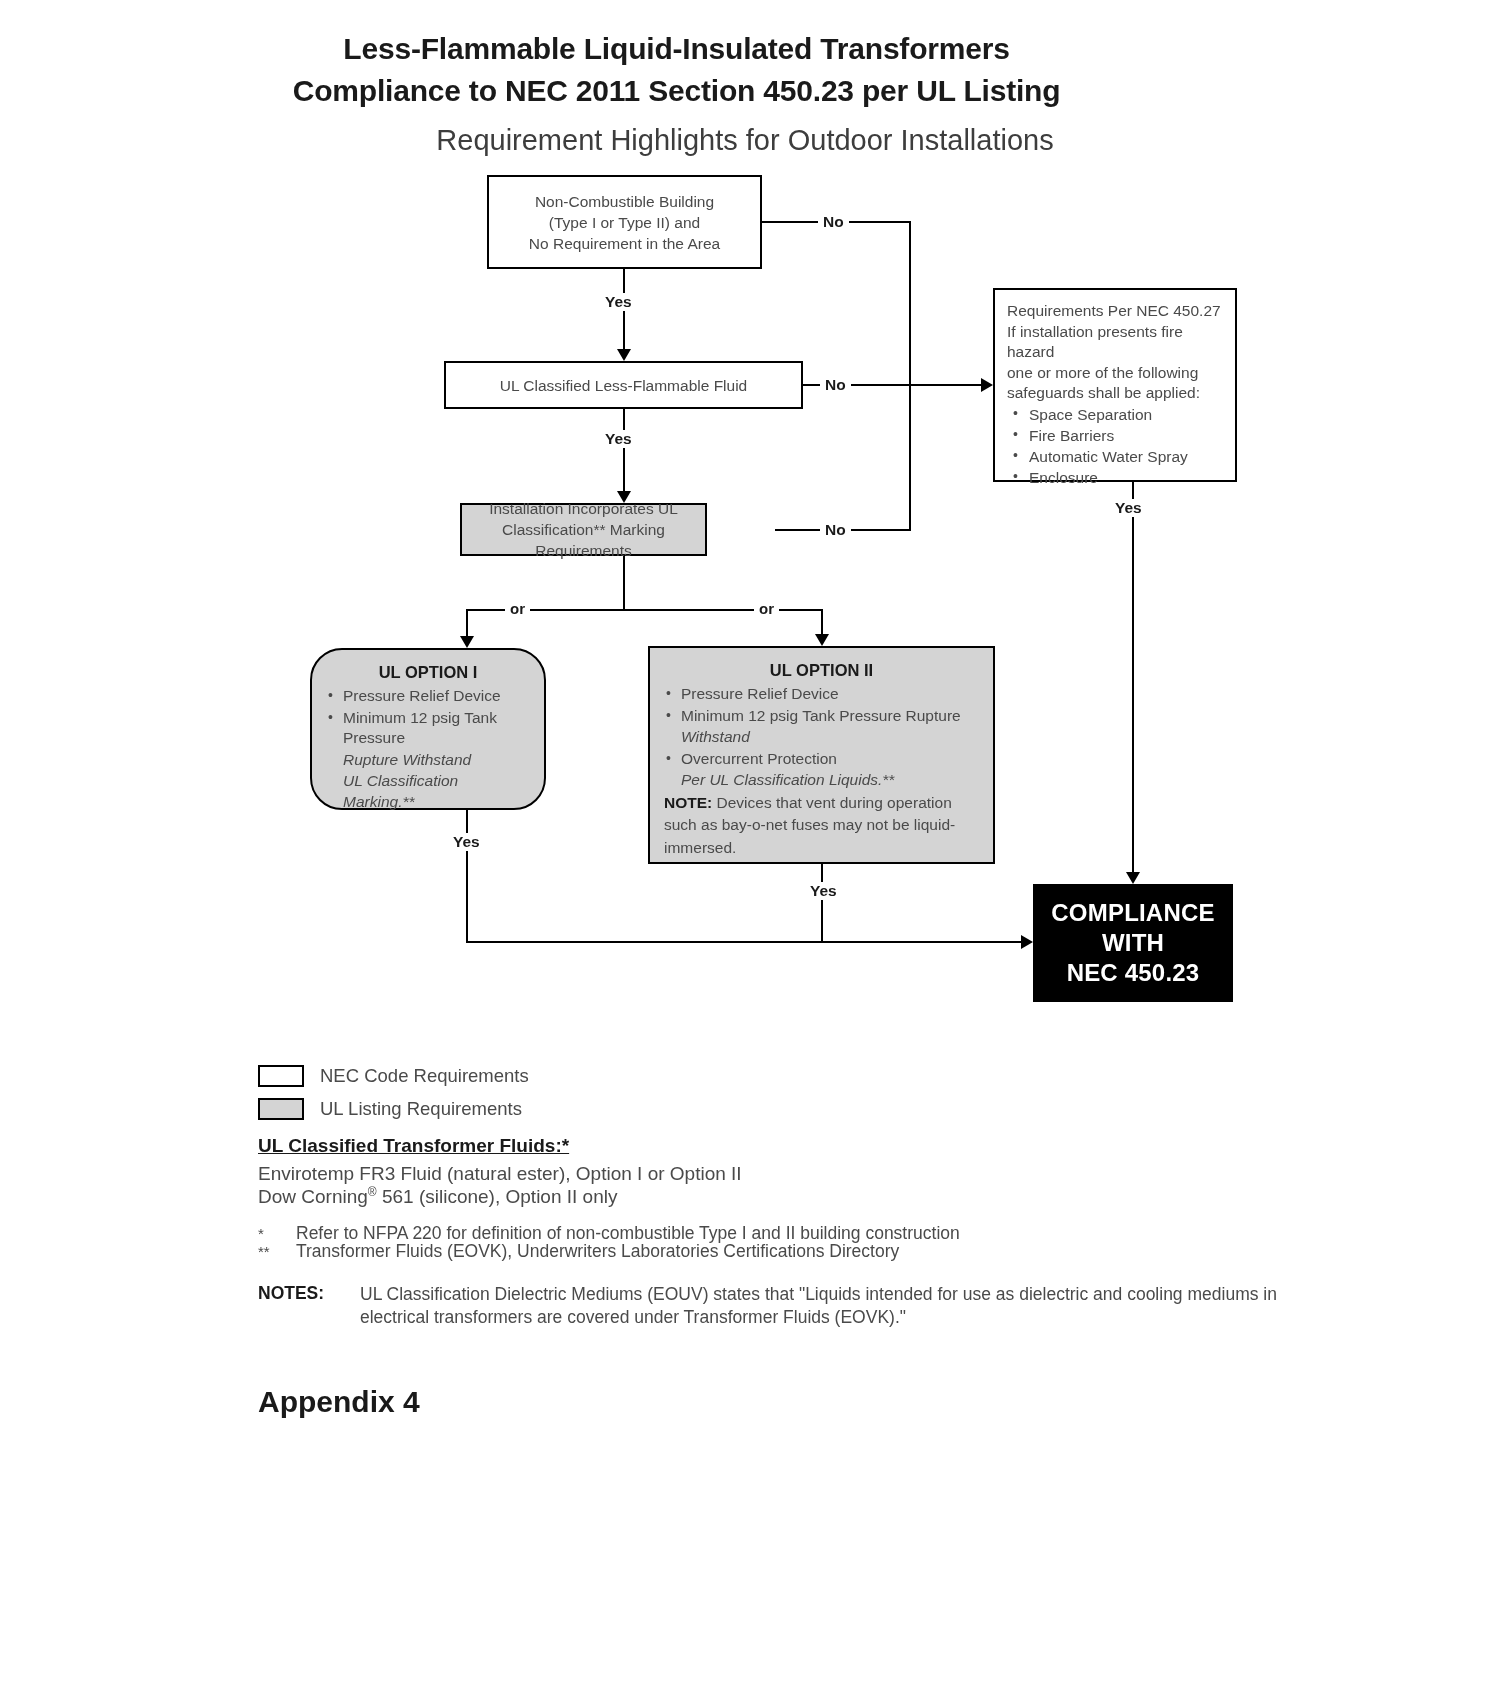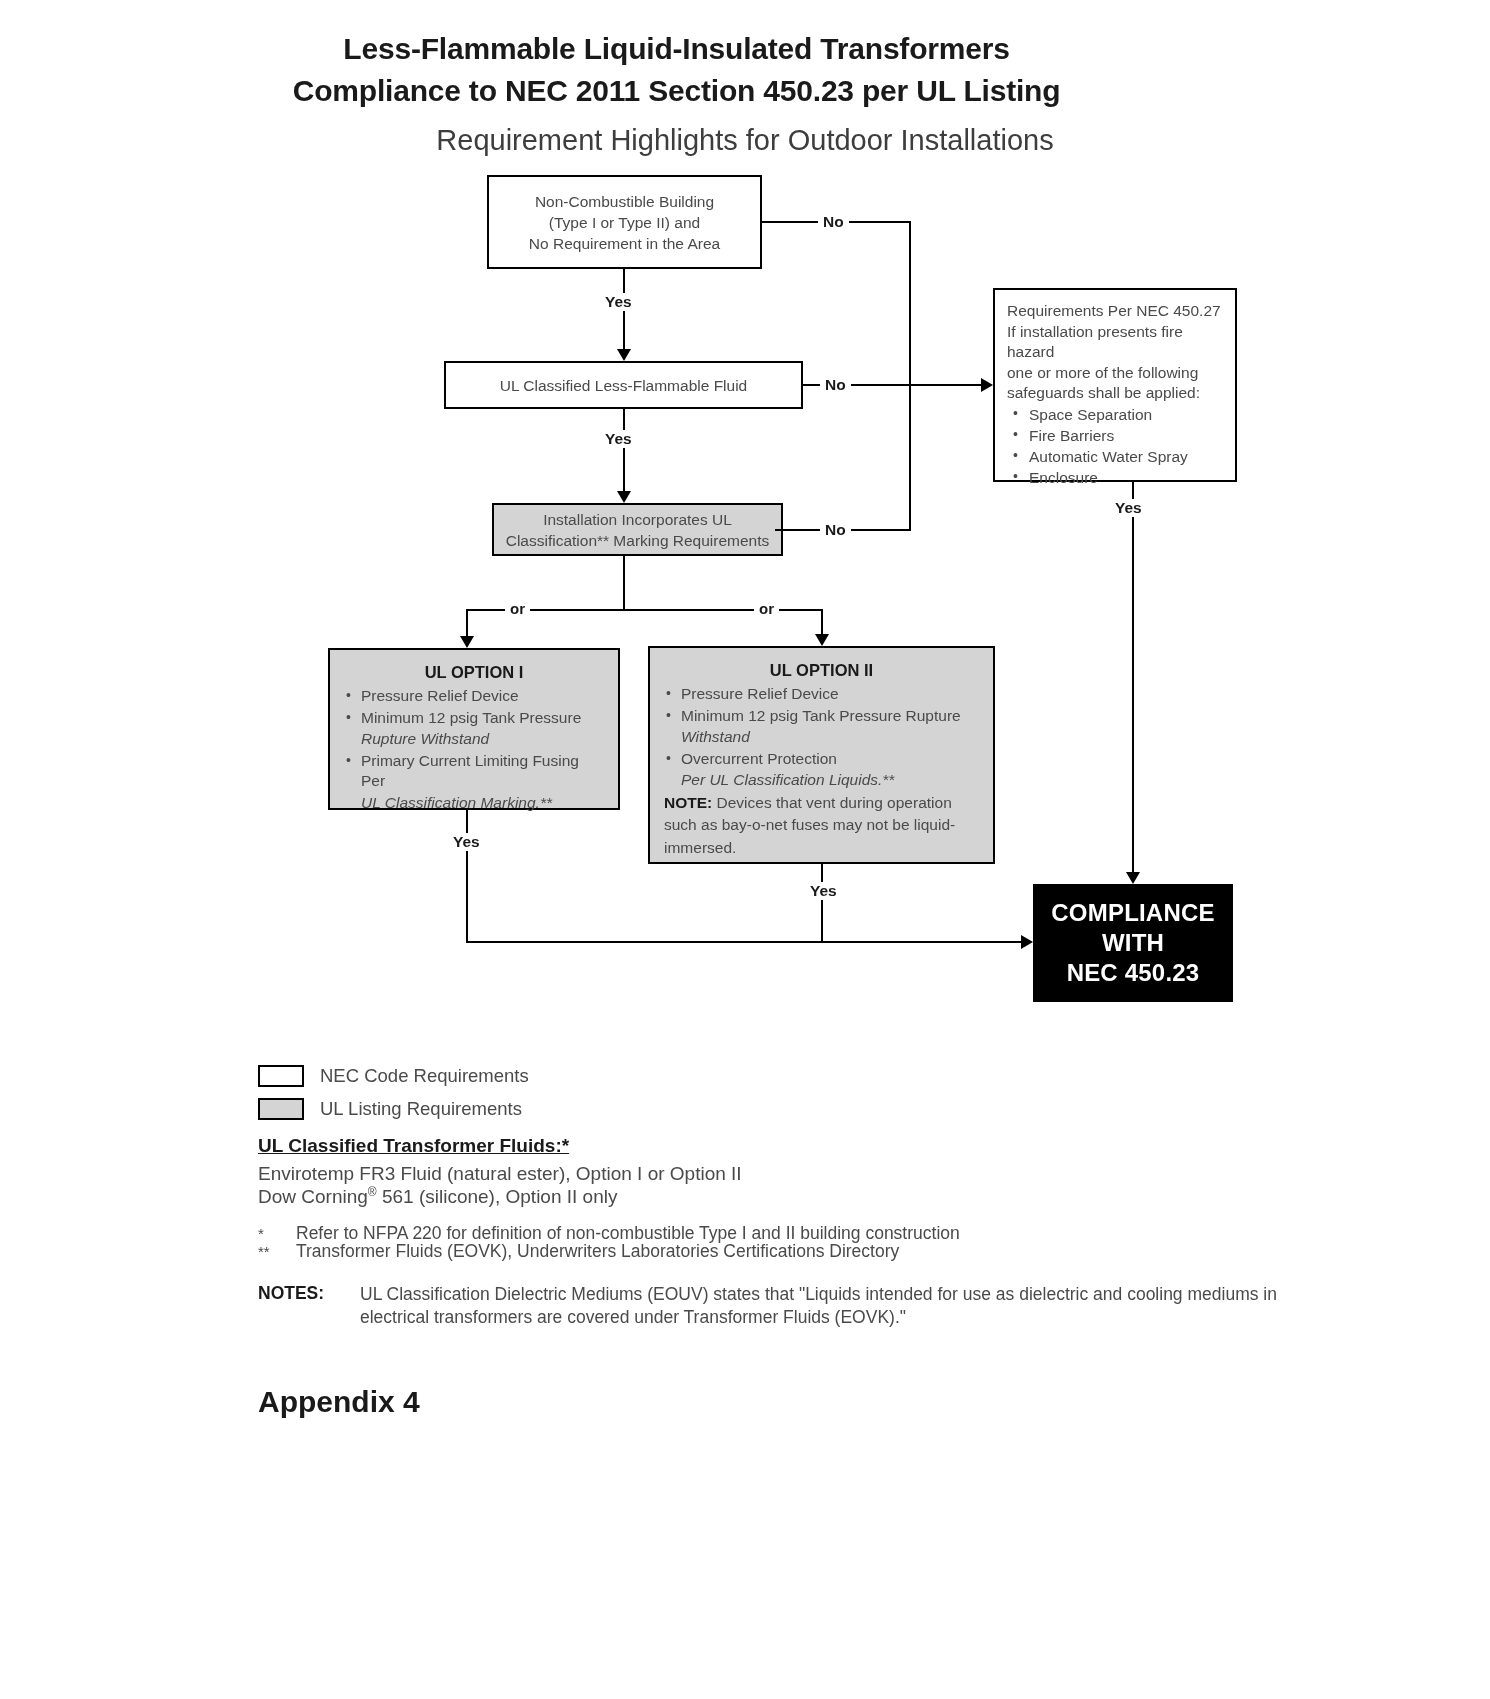--- a/index.html
+++ b/index.html
@@ -232,47 +232,46 @@
     <div>Non-Combustible Building</div>
     <div>(Type I or Type II) and</div>
     <div>No Requirement in the Area</div>
   </div>
 </div>
 
 <div class="node" id="node-fluid" style="left:444px; top:361px; width:359px; height:48px;">
   <div class="inner">UL Classified Less-Flammable Fluid</div>
 </div>
 
-<div class="node shaded" id="node-marking" style="left:492px; top:503px; width:291px; height:53px;">
+<div class="node shaded" id="node-marking" style="left:460px; top:503px; width:247px; height:53px;">
   <div class="inner">
     <div>Installation Incorporates UL</div>
     <div>Classification** Marking Requirements</div>
   </div>
 </div>
 
 <div class="reqbox" id="node-nec-450-27" style="left:993px; top:288px; width:244px; height:194px;">
   <div>Requirements Per NEC 450.27</div>
   <div>If installation presents fire hazard</div>
   <div>one or more of the following</div>
   <div>safeguards shall be applied:</div>
   <ul>
     <li>Space Separation</li>
     <li>Fire Barriers</li>
     <li>Automatic Water Spray</li>
     <li>Enclosure</li>
   </ul>
 </div>
 
-<div class="node shaded listbox" id="node-option-1" style="left:328px; top:648px; width:292px; height:162px;">
+<div class="node shaded listbox" id="node-option-1" style="left:310px; top:648px; width:236px; height:162px;border-radius:32px;">
   <div class="hdr">UL OPTION I</div>
   <ul>
     <li>Pressure Relief Device</li>
     <li>Minimum 12 psig Tank Pressure</li>
     <li class="nobullet">Rupture Withstand</li>
-    <li>Primary Current Limiting Fusing Per</li>
     <li class="nobullet">UL Classification Marking.**</li>
   </ul>
 </div>
 
 <div class="node shaded listbox" id="node-option-2" style="left:648px; top:646px; width:347px; height:218px;">
   <div class="hdr">UL OPTION II</div>
   <ul>
     <li>Pressure Relief Device</li>
     <li>Minimum 12 psig Tank Pressure Rupture</li>
     <li class="nobullet">Withstand</li>

